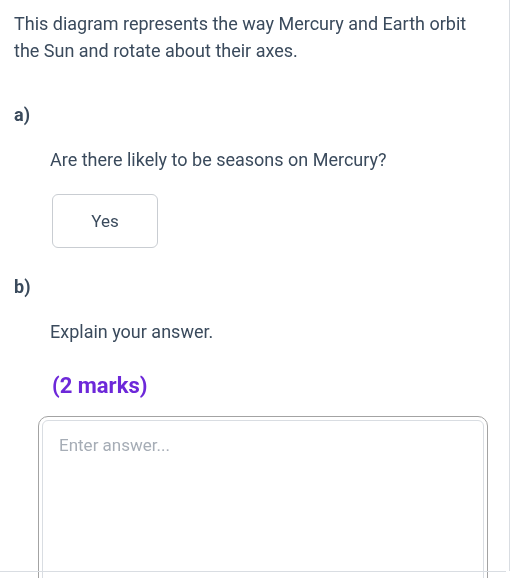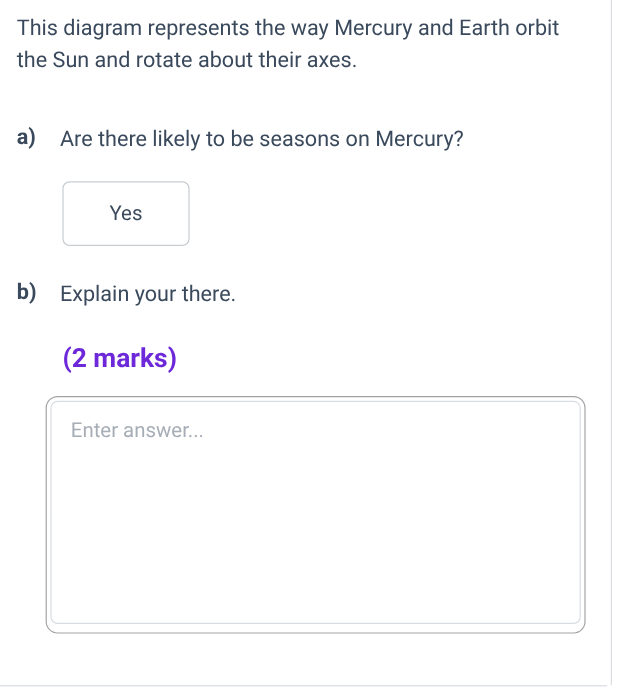--- a/index.html
+++ b/index.html
@@ -36,20 +36,21 @@
     .question-label {
       font-weight: 700;
       font-size: 18px;
       color: #3a4a5c;
       min-width: 22px;
     }
     .question-text {
       font-size: 18px;
       color: #3a4a5c;
       line-height: 1.4;
+      margin-top: 43px;
     }
     .answer-buttons {
       display: flex;
       gap: 12px;
       margin-top: 22px;
       margin-left: 38px;
     }
     .answer-btn {
       width: 106px;
       height: 54px;
@@ -123,21 +124,21 @@
       <span class="question-text">Are there likely to be seasons on Mercury?</span>
     </div>
     <div class="answer-buttons">
       <button class="answer-btn">Yes</button>
     </div>
   </div>
 
   <div class="question">
     <div class="question-row">
       <span class="question-label">b)</span>
-      <span class="question-text">Explain your there.</span>
+      <span class="question-text">Explain your answer.</span>
     </div>
     <div class="marks">(2 marks)</div>
     <div class="answer-input-wrap">
       <textarea class="answer-input" placeholder="Enter answer..." style=""></textarea>
     </div>
   </div>
 </div>
 
 <div class="vline"></div>
 <div class="hline"></div>

